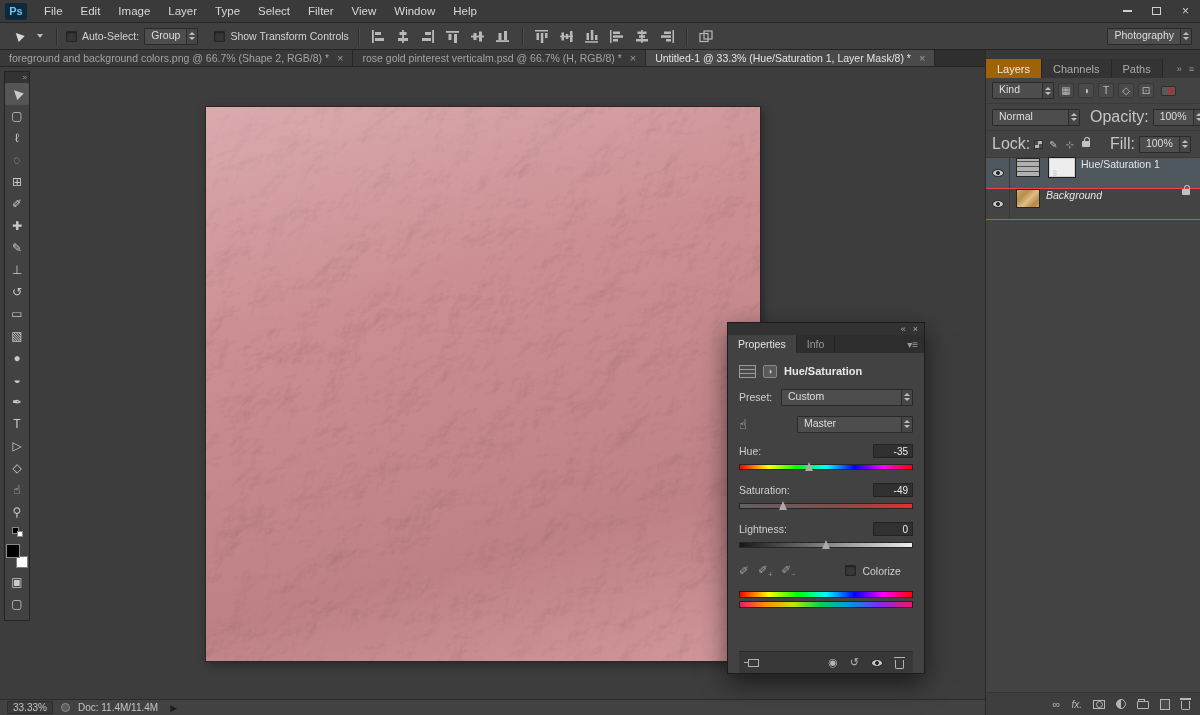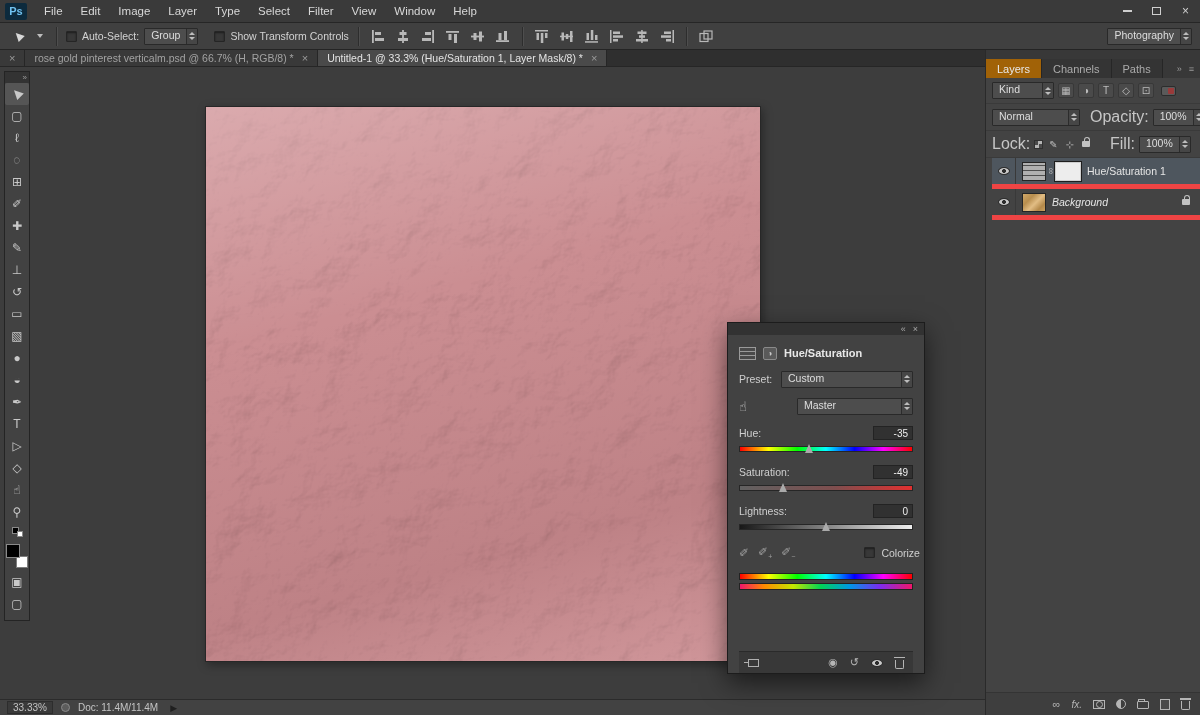--- a/index.html
+++ b/index.html
@@ -83,21 +83,21 @@
   .valbox{width:40px;height:14px;background:#313131;border:1px solid #232323;color:#ececec;font-size:10px;display:flex;align-items:center;justify-content:flex-end;padding:0 4px;}
   .track-wrap{position:relative;height:13px;margin-top:2px;flex:0 0 auto;}
   .track{position:absolute;left:0;right:0;top:4px;height:6px;border:1px solid #262626;}
   .track.hue{background:linear-gradient(to right,#f00,#ff0 16.6%,#0f0 33.3%,#0ff 50%,#00f 66.6%,#f0f 83.3%,#f00);}
   .track.saturation{background:linear-gradient(to right,#616161 0%,#7e4e4e 55%,#e23030 100%);}
   .track.lightness{background:linear-gradient(to right,#181818,#efefef);}
   .thumb{position:absolute;top:2px;width:0;height:0;border-left:4px solid transparent;border-right:4px solid transparent;border-bottom:9px solid #aaa;}
   .droppers{display:flex;align-items:center;margin-top:12px;flex:0 0 auto;}
   .dropper{color:#9f9f9f;font-size:12px;margin-right:9px;}
   .dropper sub{font-size:7px;}
-  .colorize{display:flex;align-items:center;gap:6px;margin-left:28px;font-size:10.5px;color:#cfcfcf;padding-left:32px;}
+  .colorize{display:flex;align-items:center;gap:6px;margin-left:9px;font-size:10.5px;color:#cfcfcf;padding-left:32px;}
   .spectrum{margin-top:13px;flex:0 0 auto;}
   .spec-bar{height:7px;border:1px solid #222;}
   .spec-bar + .spec-bar{margin-top:3px;}
   .spec1{background:linear-gradient(to right,#f00,#ff0 16.6%,#0f0 33.3%,#0ff 50%,#00f 66.6%,#f0f 83.3%,#f00);}
   .spec2{background:linear-gradient(to right,#f0166a,#ff8a00 14%,#c3e800 31%,#00d455 47%,#0096e8 64%,#7a2cf0 81%,#f0166a 100%);}
   .props-foot{height:22px;background:#383838;border-top:1px solid #2a2a2a;display:flex;align-items:center;padding:0 9px;gap:12px;margin-top:auto;flex:0 0 auto;color:#b5b5b5;}
   .clip-ic{width:11px;height:8px;border:1px solid #b0b0b0;position:relative;}
   .clip-ic::before{content:"";position:absolute;left:-5px;top:2px;width:4px;height:1.5px;background:#b0b0b0;}
   .foot-right{margin-left:auto;display:flex;align-items:center;gap:12px;}
   .glyph-ic{font-size:11px;line-height:1;color:#b5b5b5;}
@@ -121,21 +121,21 @@
   .lp-row{display:flex;align-items:center;gap:4px;padding:4px 6px;border-bottom:1px solid #3a3a3a;flex:0 0 auto;}
   .lp-label{font-size:16px;color:#c6c6c6;white-space:nowrap;}
   .ficon{width:16px;height:15px;display:flex;align-items:center;justify-content:center;color:#bdbdbd;font-size:10px;border:1px solid #383838;background:#4a4a4a;border-radius:2px;}
   .fswitch{width:15px;height:10px;border:1px solid #2c2c2c;background:#5a5a5a;border-radius:2px;position:relative;margin-left:3px;}
   .fswitch::after{content:"";position:absolute;right:1px;top:1px;width:6px;height:6px;background:#9a3a3a;border-radius:1px;}
   .lockrow-ic{font-size:10px;color:#bdbdbd;margin:0 2px;}
   .checker{width:9px;height:9px;background:conic-gradient(#b5b5b5 25%,#4a4a4a 0 50%,#b5b5b5 0 75%,#4a4a4a 0);border:1px solid #303030;}
   .padlock{width:8px;height:6px;background:#c2c2c2;position:relative;border-radius:1px;margin:0 2px;}
   .padlock::before{content:"";position:absolute;top:-4px;left:1.5px;width:4px;height:4px;border:1.5px solid #c2c2c2;border-bottom:none;border-radius:3px 3px 0 0;}
   .layers-list{flex:1;display:flex;flex-direction:column;min-height:0;}
-  .layer-row{height:31px;display:flex;align-items:center;border-bottom:5px solid #ef4444;padding-right:8px;flex:0 0 auto;margin-left:6px;}
+  .layer-row{height:31px;display:flex;border-bottom:1px solid #ef4444;padding-right:8px;flex:0 0 auto;}
   .layer-row.selected{background:#4e565e;}
   .eye-cell{width:24px;height:100%;display:flex;align-items:center;justify-content:center;border-right:1px solid #393939;flex:0 0 auto;}
   .lthumb{width:24px;height:19px;border:1px solid #252525;margin-left:6px;flex:0 0 auto;}
   .adj-thumb{background:#b0b0b0 repeating-linear-gradient(0deg,rgba(70,70,70,0) 0 4px,#4e4e4e 4px 5px);}
   .mask-thumb{width:26px;background:#ededed;border:1px solid #cfcfcf;box-shadow:0 0 0 1px #1e1e1e;}
   .gold-thumb{background:linear-gradient(135deg,#d2a96a 0%,#b88e4e 30%,#e2bd84 55%,#b4894a 80%,#caa05f 100%);}
   .linkmark{display:inline-block;transform:rotate(90deg);font-size:9px;color:#bfbfbf;width:9px;text-align:center;flex:0 0 auto;}
   .layer-name{font-size:10.5px;color:#e5e5e5;margin-left:6px;white-space:nowrap;overflow:hidden;}
   .layer-name.bgname{font-style:italic;}
   .layer-lock{margin-left:auto;}
@@ -304,20 +304,21 @@
           <span class="tri-dn"></span>
         </span>
     </span>
   </div>
 
   <div class="main-row">
     <div class="doc-col">
 
       <div class="tabbar">
         <div class="tab">
+          <span>foreground and background colors.png @ 66.7% (Shape 2, RGB/8) *</span>
           <span class="close">×</span>
         </div>
         <div class="tab">
           <span>rose gold pinterest verticalm.psd @ 66.7% (H, RGB/8) *</span>
           <span class="close">×</span>
         </div>
         <div class="tab active">
           <span>Untitled-1 @ 33.3% (Hue/Saturation 1, Layer Mask/8) *</span>
           <span class="close">×</span>
         </div>
@@ -419,20 +420,25 @@
             </defs>
             <rect width="100%" height="100%" fill="#cb8e92" filter="url(#foil)"></rect>
           </svg>
           <div class="sheen"></div>
         </div>
 
         <div class="props">
           <div class="props-grip">
             <span>«</span>
             <span>×</span>
+          </div>
+          <div class="props-tabs">
+            <div class="ptab active">Properties</div>
+            <div class="ptab">Info</div>
+            <div class="ptab-menu">▾≡</div>
           </div>
           <div class="props-body">
             <div class="props-title">
               <span class="hs-badge"></span>
               <span class="hs-badge2">◑</span>
               <span>Hue/Saturation</span>
             </div>
             <div class="prow">
               <span class="plabel">Preset:</span>
               <span class="sel">

